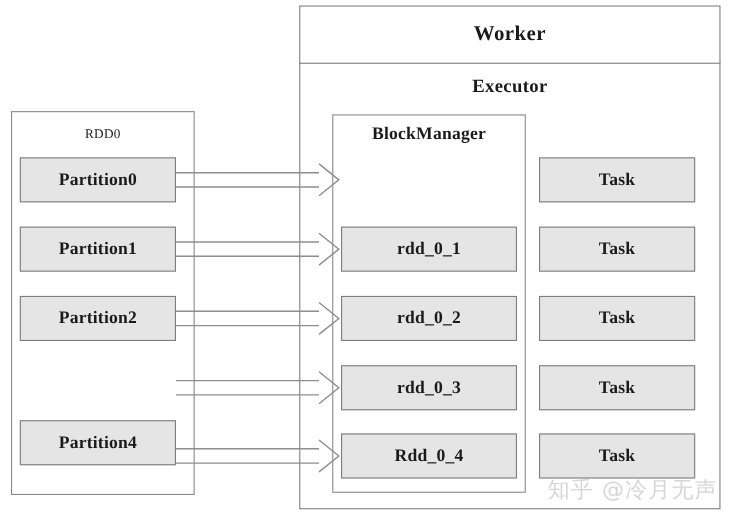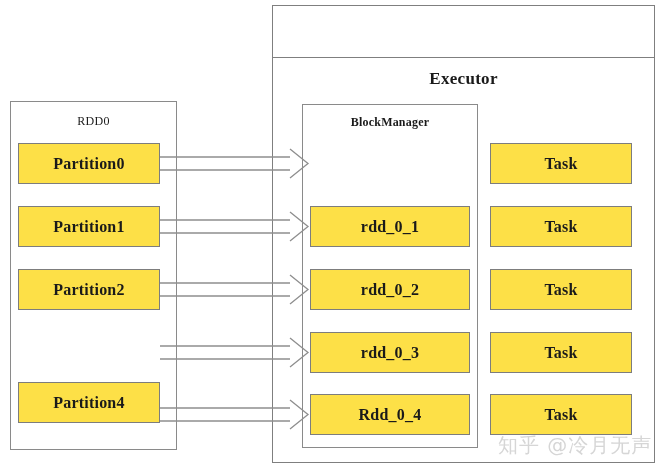--- a/index.html
+++ b/index.html
@@ -88,21 +88,21 @@
   }
   #blockmanager-title {
     position: absolute;
     left: 306px;
     top: 108px;
     width: 168px;
     height: 28px;
     display: flex;
     align-items: center;
     justify-content: center;
-    font-size: 12px;
+    font-size: 16px;
     font-weight: bold;
     letter-spacing: 0.2px;
   }
 
   
   #rdd0-frame {
     left: 10px;
     top: 101px;
     width: 167px;
     height: 349px;
@@ -119,21 +119,21 @@
     justify-content: center;
     font-size: 12px;
     font-weight: normal;
     letter-spacing: 0.3px;
   }
 
   
   .cell {
     position: absolute;
     box-sizing: border-box;
-    background: #fde047;
+    background: #e5e5e5;
     border: 1.6px solid #7d7d7d;
     display: flex;
     align-items: center;
     justify-content: center;
     font-size: 16px;
     font-weight: bold;
     letter-spacing: 0.2px;
     white-space: nowrap;
   }
   .cell-partition {
@@ -179,20 +179,21 @@
     white-space: nowrap;
     user-select: none;
   }
 </style>
 </head>
 <body>
 
 <div id="canvas">
 
   <div class="box" id="worker-frame"></div>
+  <div id="worker-title">Worker</div>
   <div id="worker-divider"></div>
 
   <div id="executor-label">Executor</div>
 
   <div class="box" id="blockmanager-frame"></div>
   <div id="blockmanager-title">BlockManager</div>
 
   <div class="box" id="rdd0-frame"></div>
   <div id="rdd0-title">RDD0</div>
 

